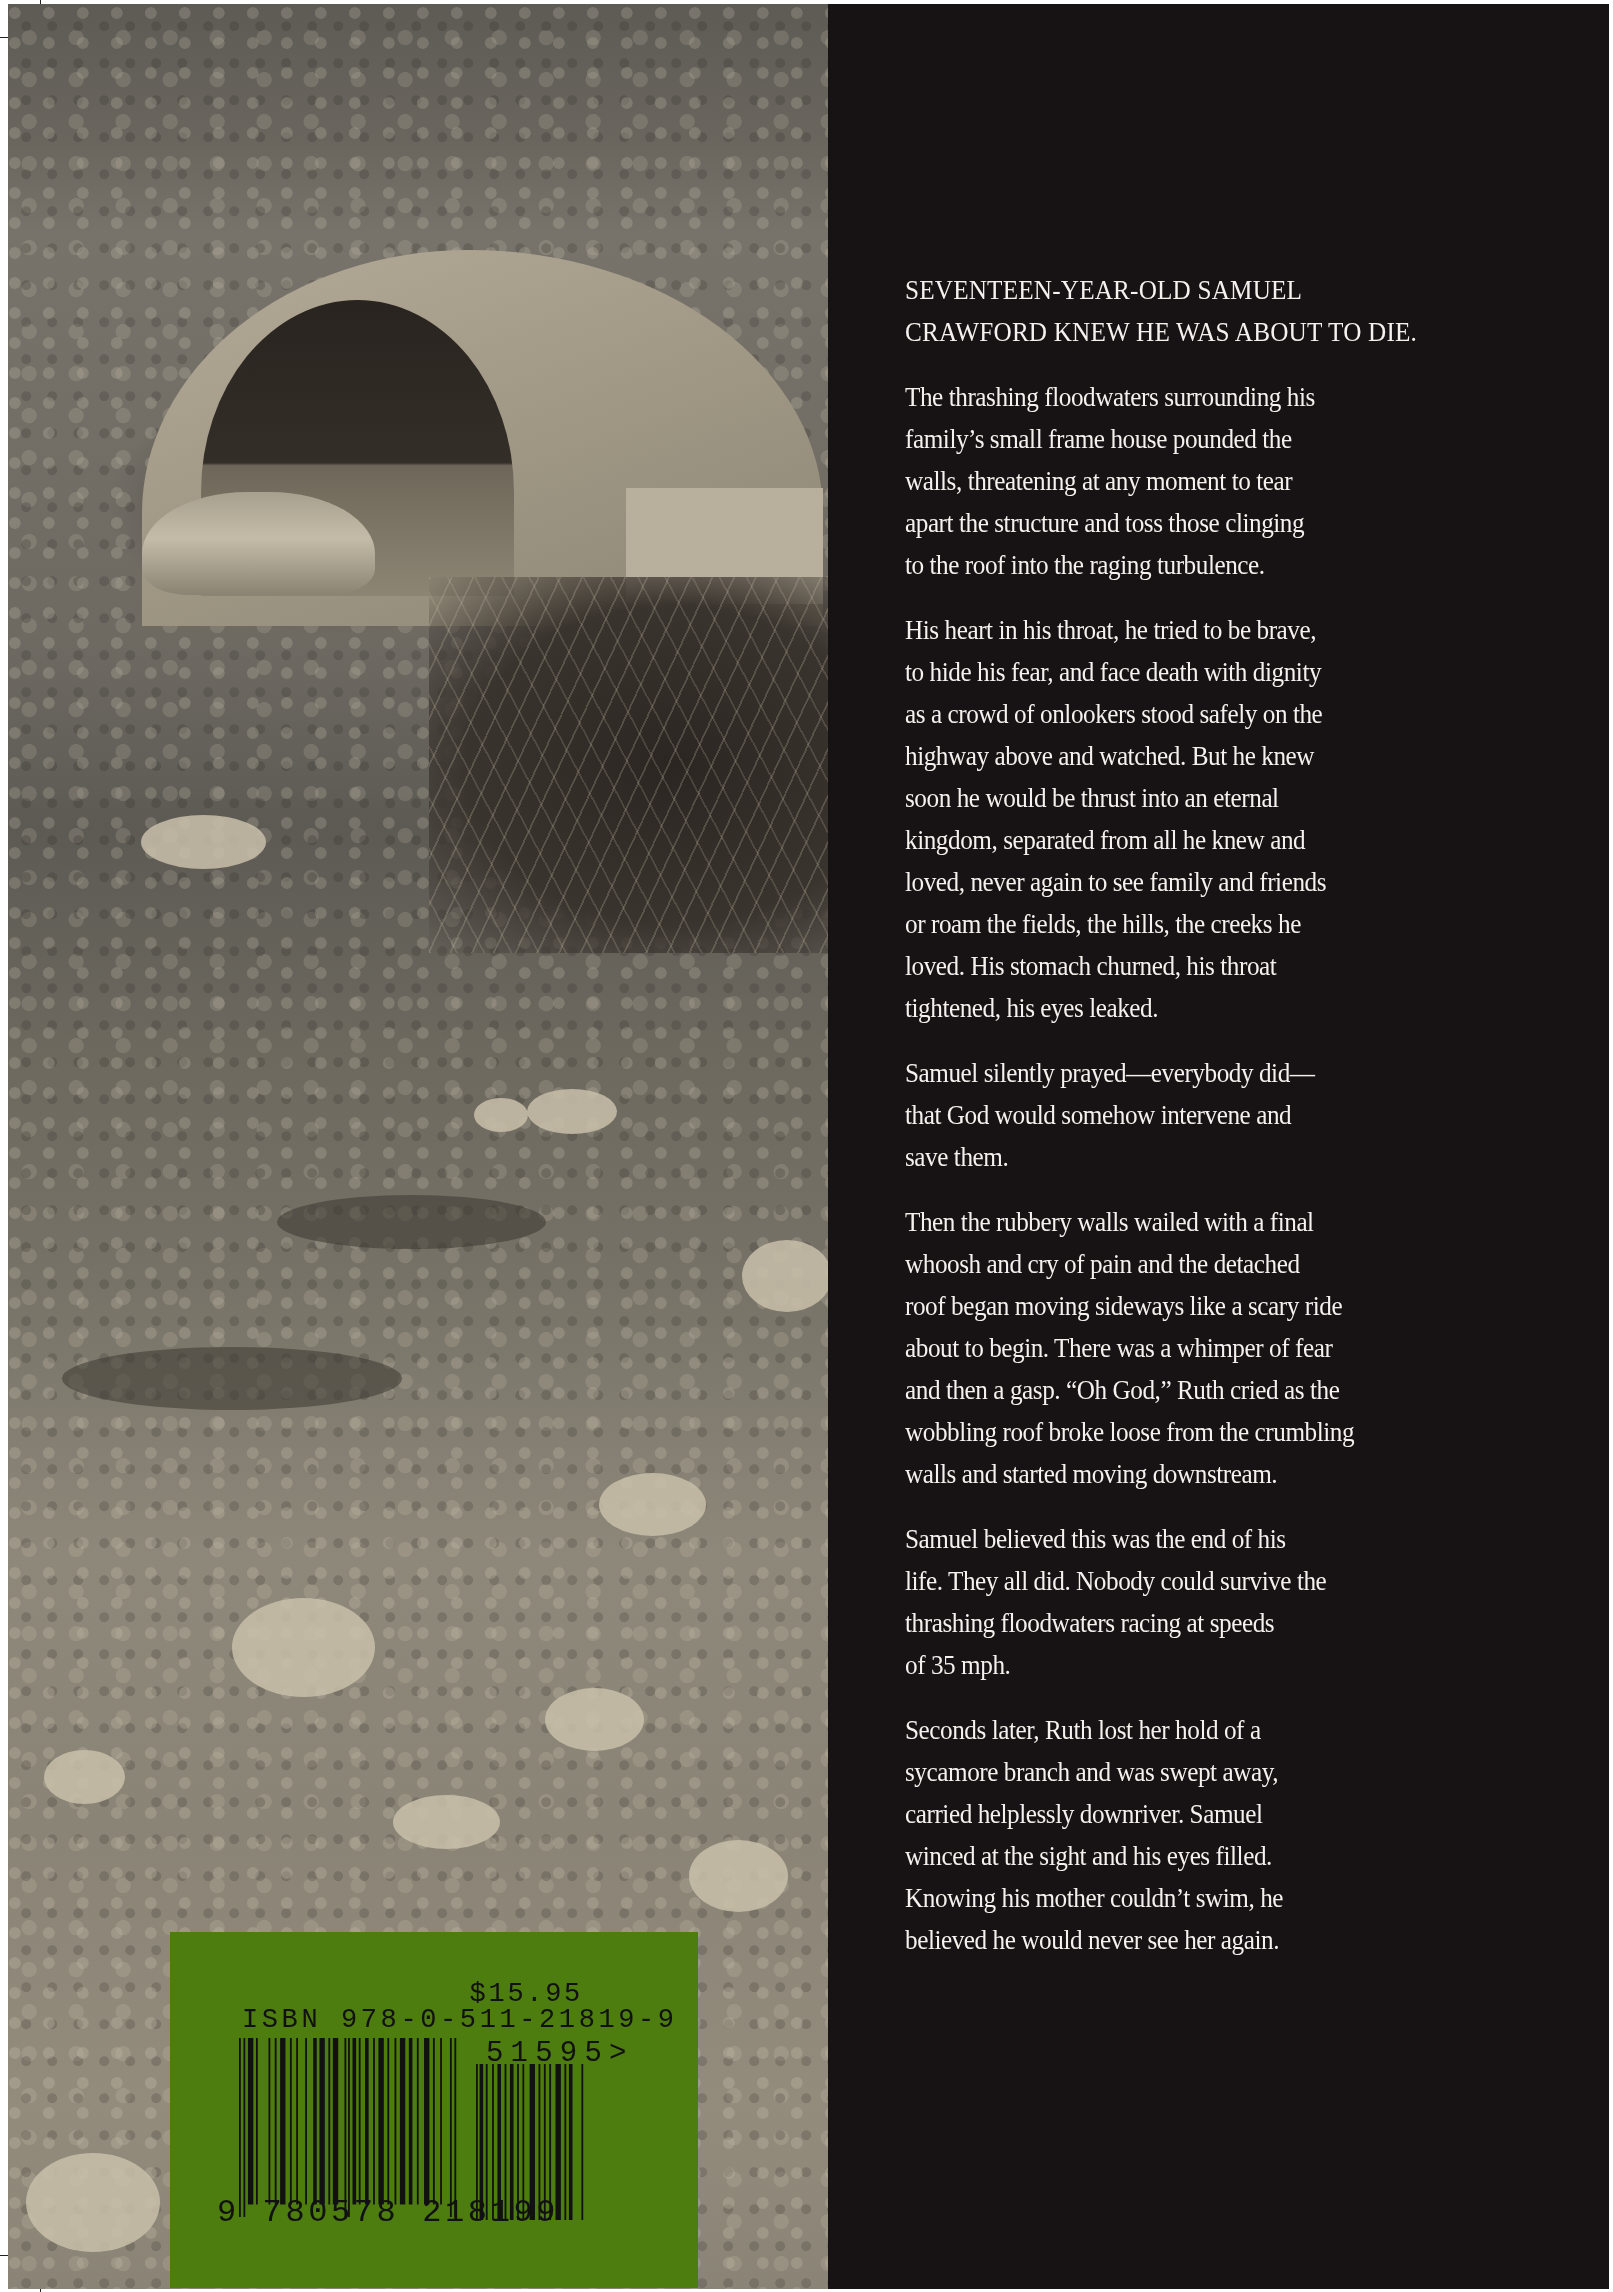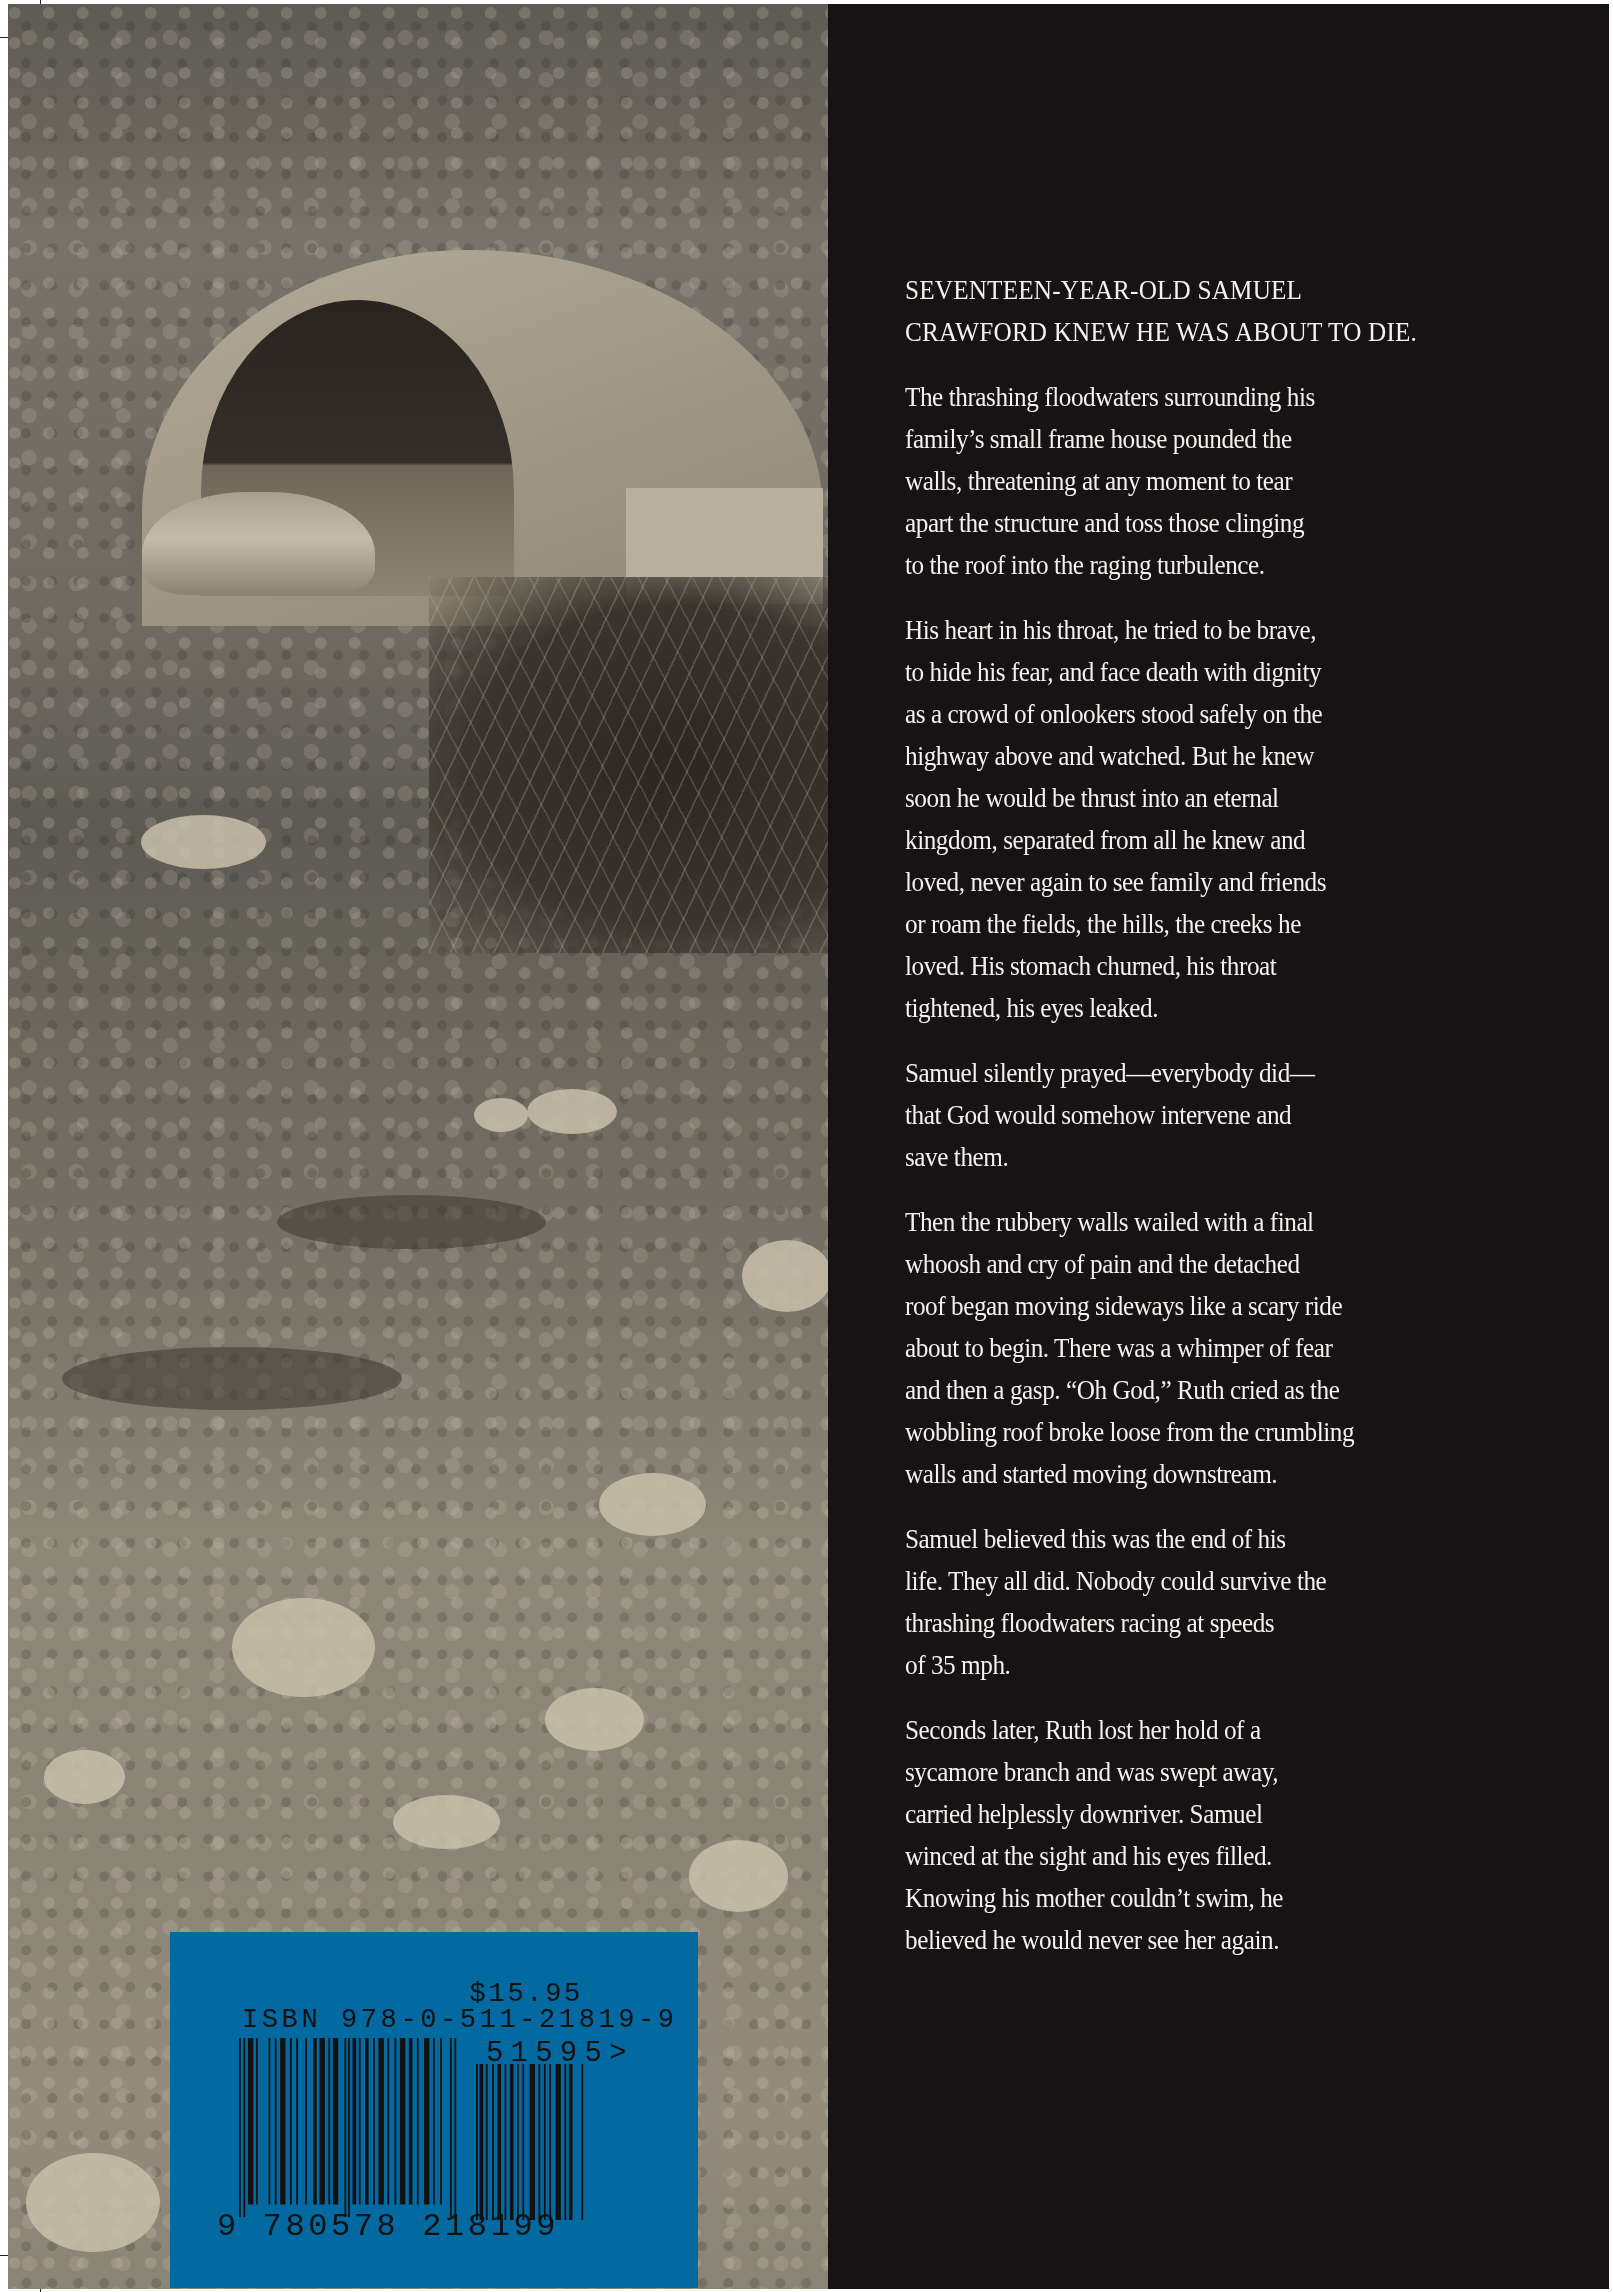--- a/index.html
+++ b/index.html
@@ -63,40 +63,40 @@
     color:#f4f1ee; font-size:28px; line-height:42px;
     letter-spacing:-0.5px;
     font-family:Liberation Serif, serif;
   }
   .para { margin:0 0 23px 0; }
   .line { display:block; white-space:nowrap; transform-origin:left center; transform:scaleX(0.9); }
   .lead .line { letter-spacing:0.2px; }
 
   .barcode-box {
     position:absolute; left:170px; top:1932px; width:528px; height:356px;
-    background:#0369a1;
+    background:#4d7c0f;
   }
   .mono { font-family:"Liberation Mono", "DejaVu Sans Mono", monospace; color:#111; }
   .price {
     position:absolute; right:115px; top:47px; font-size:27px; letter-spacing:2.7px;
   }
   .isbn {
     position:absolute; left:72px; top:73px; font-size:27px; letter-spacing:3.6px; white-space:nowrap;
   }
   .addon-digits {
     position:absolute; left:316px; top:105px; font-size:29px; letter-spacing:7.2px;
   }
   .bars-main {
     position:absolute; left:69px; top:106px; width:219px; height:179px;
   }
   .bars-addon {
     position:absolute; left:306px; top:132px; width:109px; height:156px;
   }
   .ean-digits {
-    position:absolute; left:47px; top:276px; font-size:32px; letter-spacing:3.6px; white-space:nowrap;
+    position:absolute; left:47px; top:262px; font-size:32px; letter-spacing:3.6px; white-space:nowrap;
   }
 </style>
 </head>
 <body>
 
 <div class="crop" style="left:40px;top:0;width:0.9px;height:4.5px;"></div>
 <div class="crop" style="left:0;top:37px;width:8px;height:0.9px;"></div>
 <div class="crop" style="left:40px;top:2288px;width:0.9px;height:4.5px;"></div>
 <div class="crop" style="left:0;top:2255px;width:8px;height:0.9px;"></div>
 

